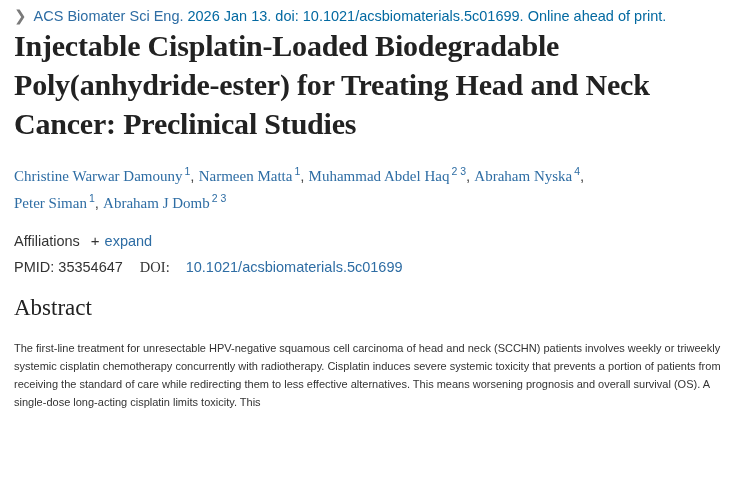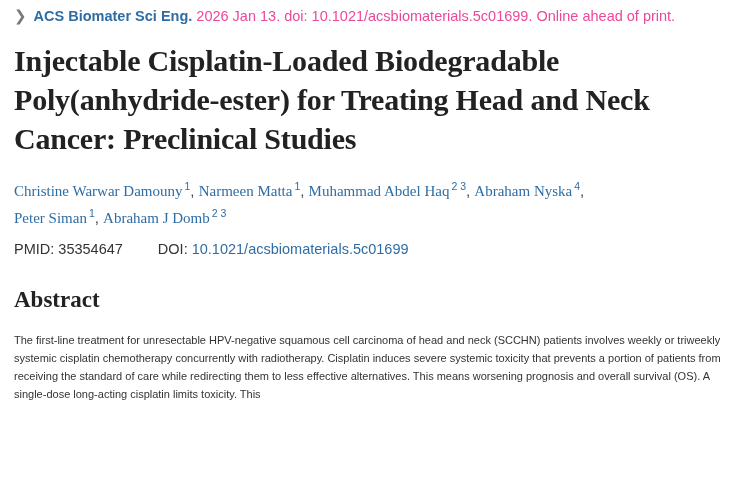--- a/index.html
+++ b/index.html
@@ -32,32 +32,32 @@
   .chevron {
     color: #7a7a7a;
     font-size: 15px;
     margin-right: 7px;
     line-height: 1;
     position: relative;
     top: 0px;
   }
   .journal {
     color: #2e6da4;
-    font-weight: bold;
+    font-weight: normal;
     font-size: 14.5px;
   }
   .cite-rest {
-    color: #ec4899;
+    color: #0369a1;
     font-size: 14.5px;
     margin-left: 4px;
   }
 
   
   .title {
-    margin: 17px 0 0 0;
+    margin: 2px 0 0 0;
     font-family: "Liberation Serif", serif;
     font-size: 30px;
     line-height: 1.30;
     font-weight: bold;
     color: #222222;
     letter-spacing: -0.2px;
   }
 
   
   .authors {
@@ -103,33 +103,33 @@
     font-weight: normal;
   }
 
   
   .ids-row {
     margin-top: 10px;
     font-size: 14.5px;
     color: #333333;
   }
   .pmid-val { color: #333333; }
-  .doi-label { margin-left: 31px; color: #333333; }
+  .doi-label { margin-left: 13px; color: #333333; font-family: Liberation Serif, serif; }
   .doi-link {
     color: #2e6da4;
     cursor: pointer;
-    margin-left: 0;
+    margin-left: 12px;
   }
 
   
   .abstract-heading {
-    margin-top: 30px;
+    margin-top: 19px;
     font-family: "Liberation Serif", serif;
     font-size: 23px;
-    font-weight: bold;
+    font-weight: normal;
     color: #222222;
   }
   .abstract-body {
     margin-top: 14px;
     font-size: 11px;
     line-height: 1.62;
     color: #333333;
     text-align: left;
   }
 </style>
@@ -143,20 +143,27 @@
     <span class="journal">ACS Biomater Sci Eng.</span>
     <span class="cite-rest">2026 Jan 13. doi: 10.1021/acsbiomaterials.5c01699. Online ahead of print.</span>
   </div>
 
   <h1 class="title">Injectable Cisplatin-Loaded Biodegradable Poly(anhydride-ester) for Treating Head and Neck Cancer: Preclinical Studies</h1>
 
   <div class="authors">
     <span class="author">Christine Warwar Damouny</span><span class="sup">1</span><span class="sep">,&nbsp;</span><span class="author">Narmeen Matta</span><span class="sup">1</span><span class="sep">,&nbsp;</span><span class="author">Muhammad Abdel Haq</span><span class="sup">2 3</span><span class="sep">,&nbsp;</span><span class="author">Abraham Nyska</span><span class="sup">4</span><span class="sep">,</span><br><span class="author">Peter Siman</span><span class="sup">1</span><span class="sep">,&nbsp;</span><span class="author">Abraham J Domb</span><span class="sup">2 3</span>
   </div>
 
+  <div class="affil-row">
+    <span class="affil-label">Affiliations</span>
+    <span class="expand-btn">
+      <span class="plus">+</span>
+        <span>expand</span>
+    </span>
+  </div>
 
   <div class="ids-row">
     <span>PMID:</span>
     <span class="pmid-val">35354647</span>
     <span class="doi-label">DOI:</span>
     <span class="doi-link">10.1021/acsbiomaterials.5c01699</span>
   </div>
 
   <h2 class="abstract-heading">Abstract</h2>
   <p class="abstract-body">The first-line treatment for unresectable HPV-negative squamous cell carcinoma of head and neck (SCCHN) patients involves weekly or triweekly systemic cisplatin chemotherapy concurrently with radiotherapy. Cisplatin induces severe systemic toxicity that prevents a portion of patients from receiving the standard of care while redirecting them to less effective alternatives. This means worsening prognosis and overall survival (OS). A single-dose long-acting cisplatin limits toxicity. This</p>

